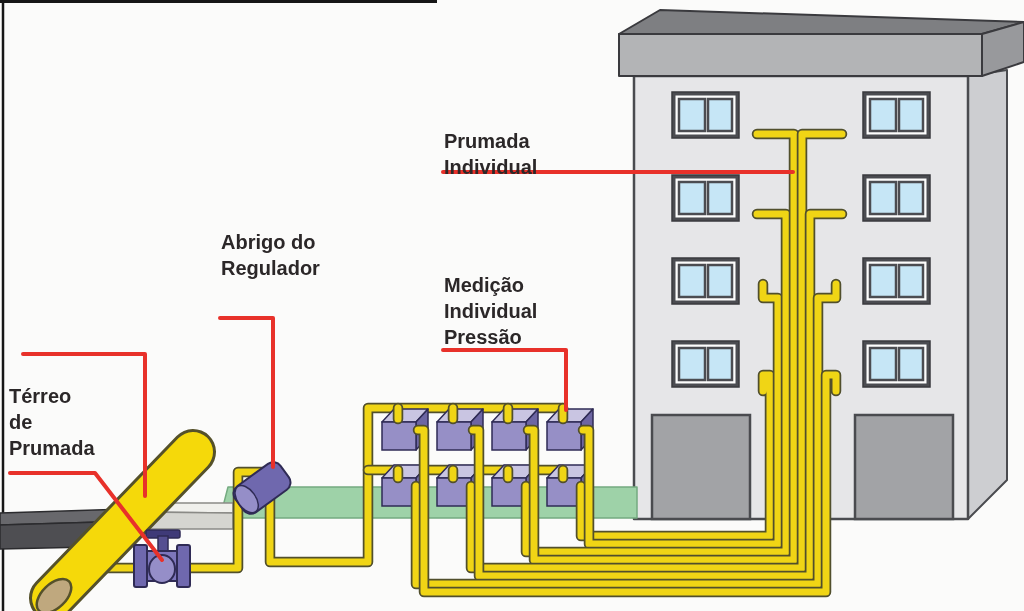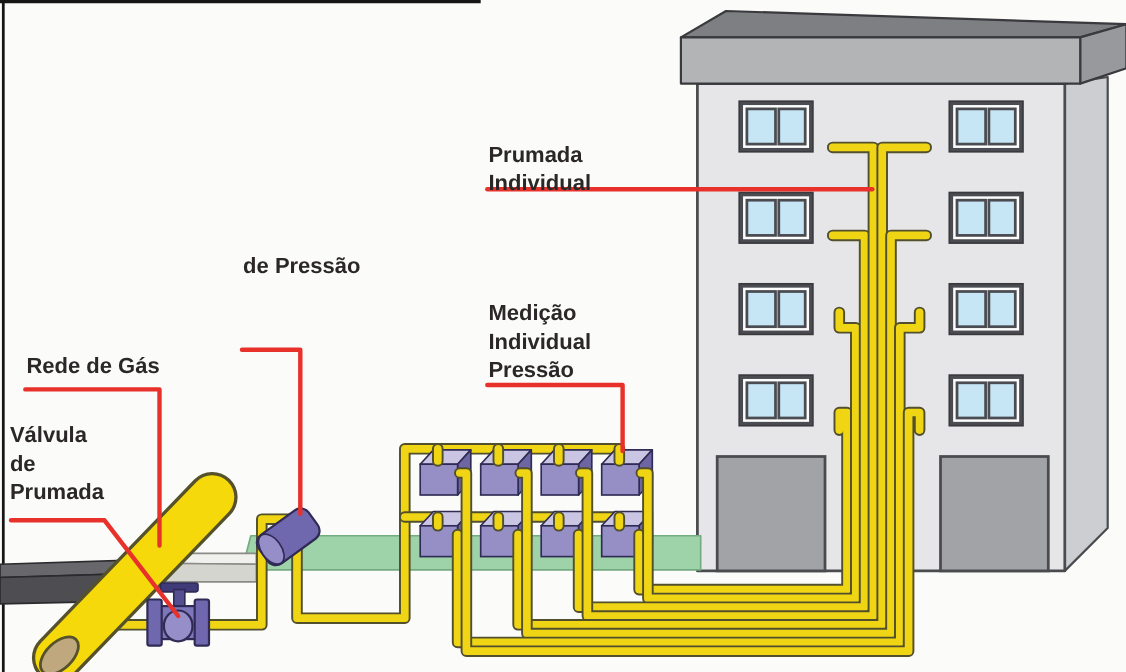--- a/index.html
+++ b/index.html
@@ -145,32 +145,30 @@
       <path d="M23,354 L145,354 L145,496" fill="none" stroke="#e8312a" stroke-width="4" stroke-linejoin="round" stroke-linecap="round"></path>
       <path d="M10,473 L95,473 L162,560" fill="none" stroke="#e8312a" stroke-width="4" stroke-linejoin="round" stroke-linecap="round"></path>
     </svg>
 
   <div class="diagram-label" style="left:444px;top:128px">
     <div>Prumada</div>
     <div>Individual</div>
   </div>
 
   <div class="diagram-label" style="left:221px;top:229px">
-    <div>de Pressão</div>
+    <div>Abrigo do</div>
+    <div>Regulador</div>
   </div>
 
   <div class="diagram-label" style="left:444px;top:272px">
     <div>Medição</div>
     <div>Individual</div>
     <div>Pressão</div>
   </div>
 
-  <div class="diagram-label" style="left:24px;top:320px">
-    <div>Rede de Gás</div>
-  </div>
 
   <div class="diagram-label" style="left:9px;top:383px">
-    <div>Válvula</div>
+    <div>Térreo</div>
     <div>de</div>
     <div>Prumada</div>
   </div>
 
 </div>
 
 </body></html>

